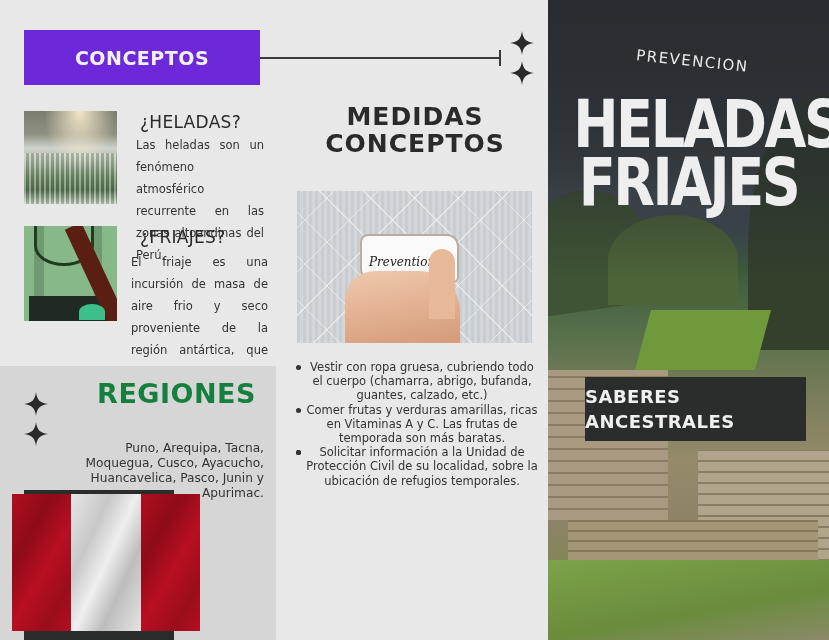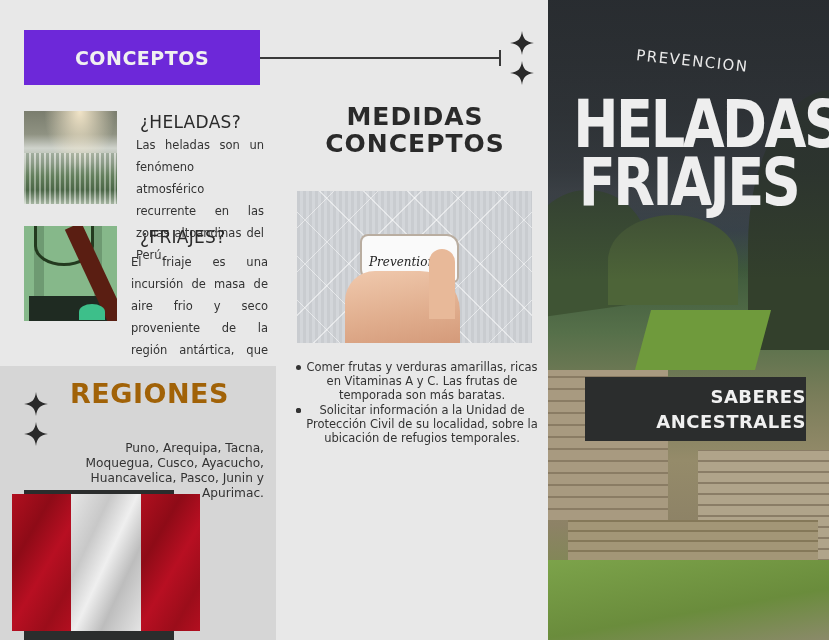--- a/index.html
+++ b/index.html
@@ -33,21 +33,21 @@
   .jungle-tree-bg2 { left: 70px; top: 0; width: 8px; height: 95px; background: #6e9a72; }
 
   .q-title { font-weight: normal; font-size: 17px; color: #2a2a2a; letter-spacing: 0.3px; }
   .q-body { font-size: 11.5px; line-height: 22px; color: #333; text-align: justify; }
   .heladas-title { left: 140px; top: 112px; }
   .heladas-body { left: 136px; top: 134px; width: 128px; }
   .friajes-title { left: 140px; top: 227px; text-align: right; }
   .friajes-body { left: 131px; top: 251px; width: 137px; }
 
   .regiones-box { left: 0; top: 366px; width: 276px; height: 274px; background: #d6d6d6; }
-  .regiones-title { left: 70px; top: 380px; width: 186px; font-weight: bold; font-size: 27px; line-height: 28px; color: #a16207; letter-spacing: 0.5px; }
+  .regiones-title { left: 70px; top: 380px; width: 186px; text-align: right; font-weight: bold; font-size: 27px; line-height: 28px; color: #15803d; letter-spacing: 0.5px; }
   .regiones-body { left: 60px; top: 441px; width: 204px; text-align: right; font-size: 12.2px; line-height: 15px; color: #333; }
 
   .star { width: 24px; height: 24px; }
   .star svg { width: 100%; height: 100%; display: block; }
 
   .flag-backbar-top { left: 24px; top: 490px; width: 150px; height: 8px; background: #2b2d2d; }
   .flag-backbar-bottom { left: 24px; top: 630px; width: 150px; height: 10px; background: #2b2d2d; }
   .flag { left: 12px; top: 494px; width: 188px; height: 137px; display: flex; }
   .flag-red { width: 59px; height: 100%; background: linear-gradient(120deg, #b10f1f 0%, #8e0b17 30%, #b80f22 55%, #9b0d1a 80%, #b30f20 100%); }
   .flag-white { width: 70px; height: 100%; background: linear-gradient(115deg, #e6e6e6 0%, #c8c8c8 30%, #efefef 50%, #bdbdbd 70%, #e4e4e4 100%); }
@@ -77,21 +77,21 @@
   .mountain-mid { left: 60px; top: 215px; width: 130px; height: 90px; background: #4d6438; border-radius: 50% 50% 0 0; }
   .terrace-green { left: 95px; top: 310px; width: 120px; height: 60px; background: #6f9a3c; transform: skewX(-15deg); }
   .ruins-a { left: 0; top: 370px; width: 120px; height: 150px; background: repeating-linear-gradient(0deg, #a89a80 0 10px, #8a7c64 10px 12px); }
   .ruins-b { left: 150px; top: 450px; width: 131px; height: 120px; background: repeating-linear-gradient(0deg, #b0a48a 0 9px, #8a7d66 9px 11px); }
   .grass-bottom { left: 0; top: 560px; width: 281px; height: 80px; background: linear-gradient(170deg, #7ca34a 0%, #6a8c3c 60%, #8b8a6a 100%); }
   .wall-mid { left: 20px; top: 520px; width: 250px; height: 40px; background: repeating-linear-gradient(0deg, #a39677 0 8px, #857859 8px 10px); }
   .hero-shade { left: 0; top: 0; width: 281px; height: 280px; background: linear-gradient(180deg, rgba(40,44,48,0.85) 0%, rgba(40,44,48,0.6) 60%, rgba(40,44,48,0) 100%); }
 
   .prevencion-label { left: 88px; top: 52px; color: #e8e8e8; font-size: 15px; letter-spacing: 1.5px; transform: rotate(6deg); }
   .hero-title { left: 0; top: 96px; width: 281px; text-align: center; color: #eeeeee; font-family: "DejaVu Sans", sans-serif; font-weight: bold; font-size: 66px; line-height: 58px; letter-spacing: -3px; transform: scaleX(0.82); transform-origin: center; }
-  .saberes-bar { left: 37px; top: 377px; width: 221px; height: 64px; background: #2b2d2d; display: flex; flex-direction: column; align-items: flex-end; justify-content: center; }
+  .saberes-bar { left: 37px; top: 377px; width: 221px; height: 64px; background: #2b2d2d; display: flex; flex-direction: column; align-items: flex-start; justify-content: center; }
   .saberes-bar span { color: #f0f0f0; font-weight: bold; font-size: 18px; line-height: 25px; letter-spacing: 0.5px; }
 </style>
 </head>
 <body>
 
 <div class="abs left-panel"></div>
 
 <div class="abs concepts-bar">
   <span>CONCEPTOS</span>
 </div>
@@ -154,20 +154,21 @@
 </div>
 
 <div class="abs prevention-img">
   <div class="abs paper-hole"></div>
   <div class="abs paper-text">Prevention</div>
   <div class="abs hand"></div>
   <div class="abs hand-finger"></div>
 </div>
 
 <ul class="abs tips-list">
+  <li><span class="bullet"></span><span>Vestir con ropa gruesa, cubriendo todo el cuerpo (chamarra, abrigo, bufanda, guantes, calzado, etc.)</span></li>
   <li><span class="bullet"></span><span>Comer frutas y verduras amarillas, ricas en Vitaminas A y C. Las frutas de temporada son más baratas.</span></li>
   <li><span class="bullet"></span></li>
   <li><span class="bullet"></span><span>Solicitar información a la Unidad de Protección Civil de su localidad, sobre la ubicación de refugios temporales.</span></li>
 </ul>
 
 <div class="abs right-panel">
   <div class="abs mountain-right"></div>
   <div class="abs mountain-left"></div>
   <div class="abs mountain-mid"></div>
   <div class="abs terrace-green"></div>

